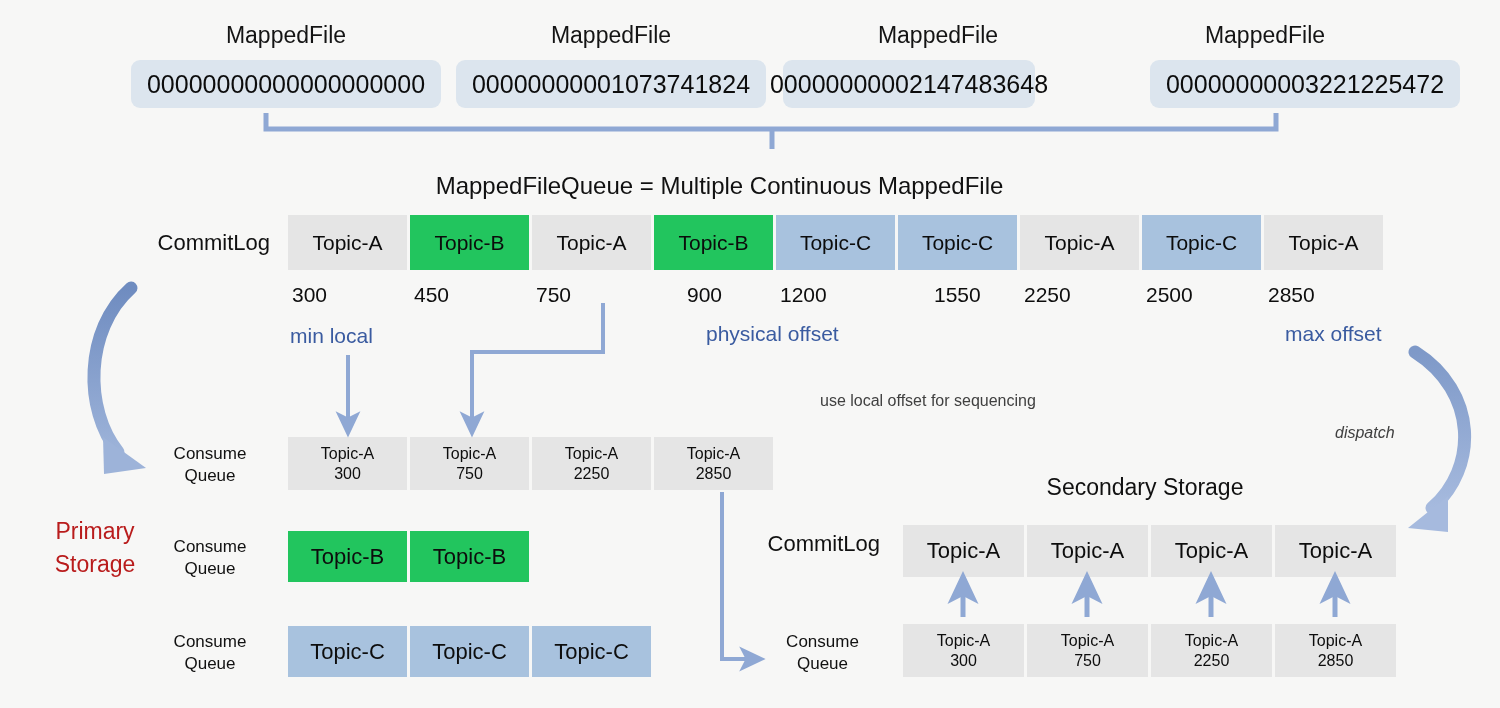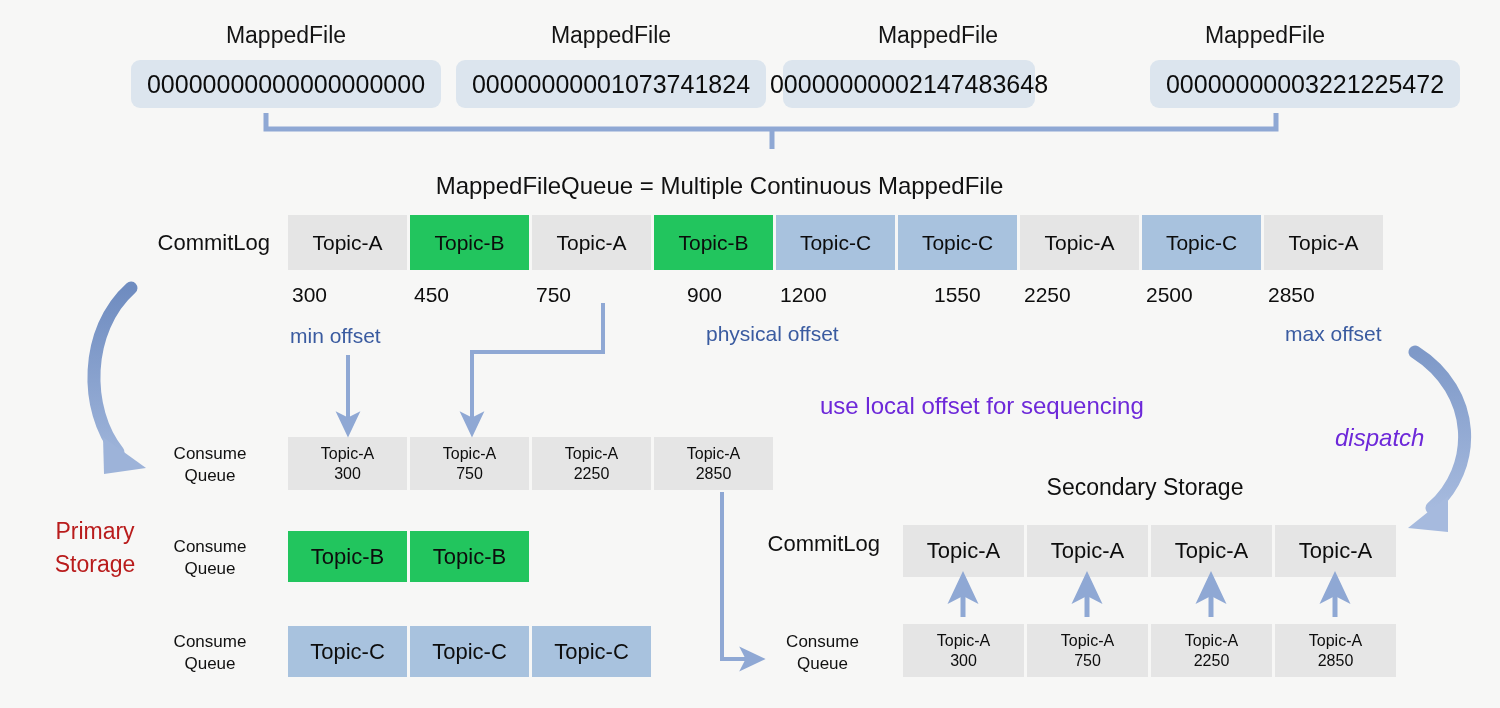--- a/index.html
+++ b/index.html
@@ -48,21 +48,21 @@
   .topic-c{background:#a8c2de;}
   .sep{width:3px;background:#f7f7f6;}
 
   .offnum{
     position:absolute;font-size:21px;color:#0d0d0d;white-space:nowrap;
   }
   .blue-lbl{
     position:absolute;font-size:21px;color:#3a5ba0;white-space:nowrap;
   }
   .blk-lbl{
-    position:absolute;font-size:24px;color:#6d28d9;white-space:nowrap;
+    position:absolute;font-size:16px;color:#404040;white-space:nowrap;
   }
 
   
   .cq-cell{
     display:flex;flex-direction:column;align-items:center;justify-content:center;
     font-size:16px;color:#0d0d0d;line-height:1.2;box-sizing:border-box;
   }
   .cq-big{
     display:flex;align-items:center;justify-content:center;
     font-size:22px;color:#0d0d0d;box-sizing:border-box;
@@ -114,21 +114,21 @@
   <div class="offnum" style="left:292px;top:283px;">300</div>
   <div class="offnum" style="left:414px;top:283px;">450</div>
   <div class="offnum" style="left:536px;top:283px;">750</div>
   <div class="offnum" style="left:687px;top:283px;">900</div>
   <div class="offnum" style="left:780px;top:283px;">1200</div>
   <div class="offnum" style="left:934px;top:283px;">1550</div>
   <div class="offnum" style="left:1024px;top:283px;">2250</div>
   <div class="offnum" style="left:1146px;top:283px;">2500</div>
   <div class="offnum" style="left:1268px;top:283px;">2850</div>
 
-  <div class="blue-lbl" style="left:290px;top:324px;">min offset</div>
+  <div class="blue-lbl" style="left:290px;top:324px;">min local</div>
   <div class="blue-lbl" style="left:706px;top:322px;">physical offset</div>
   <div class="blue-lbl" style="left:1285px;top:322px;">max offset</div>
   <div class="blk-lbl" style="left:820px;top:392px;">use local offset for sequencing</div>
   <div class="blk-lbl" style="left:1335px;top:424px;font-style:italic;">dispatch</div>
 
   <div class="abs" style="left:20px;top:515px;width:150px;text-align:center;font-size:23px;color:#b91c1c;line-height:1.45;">
     <div>Primary</div>
     <div>Storage</div>
   </div>
 

